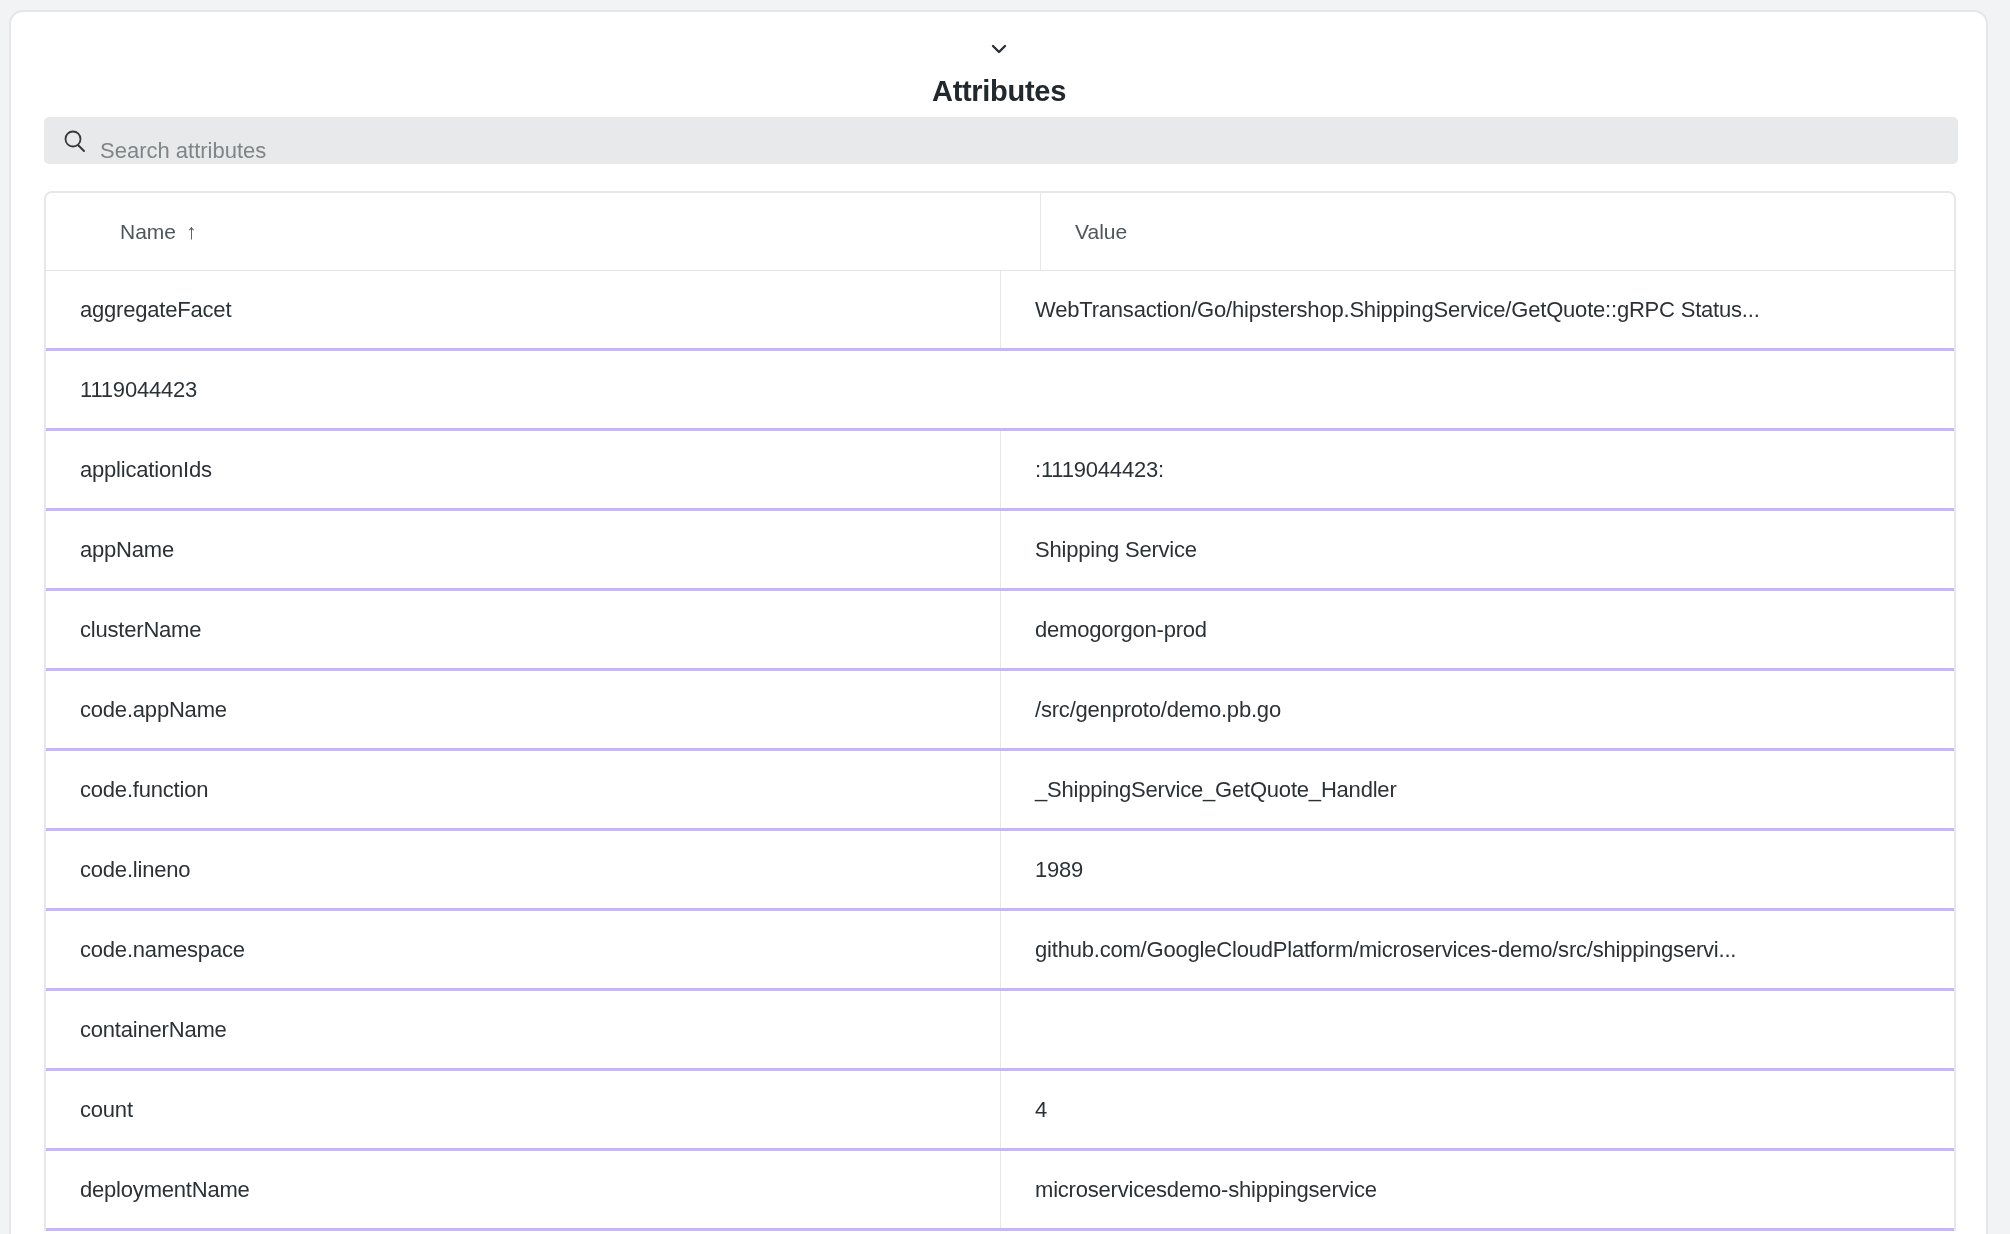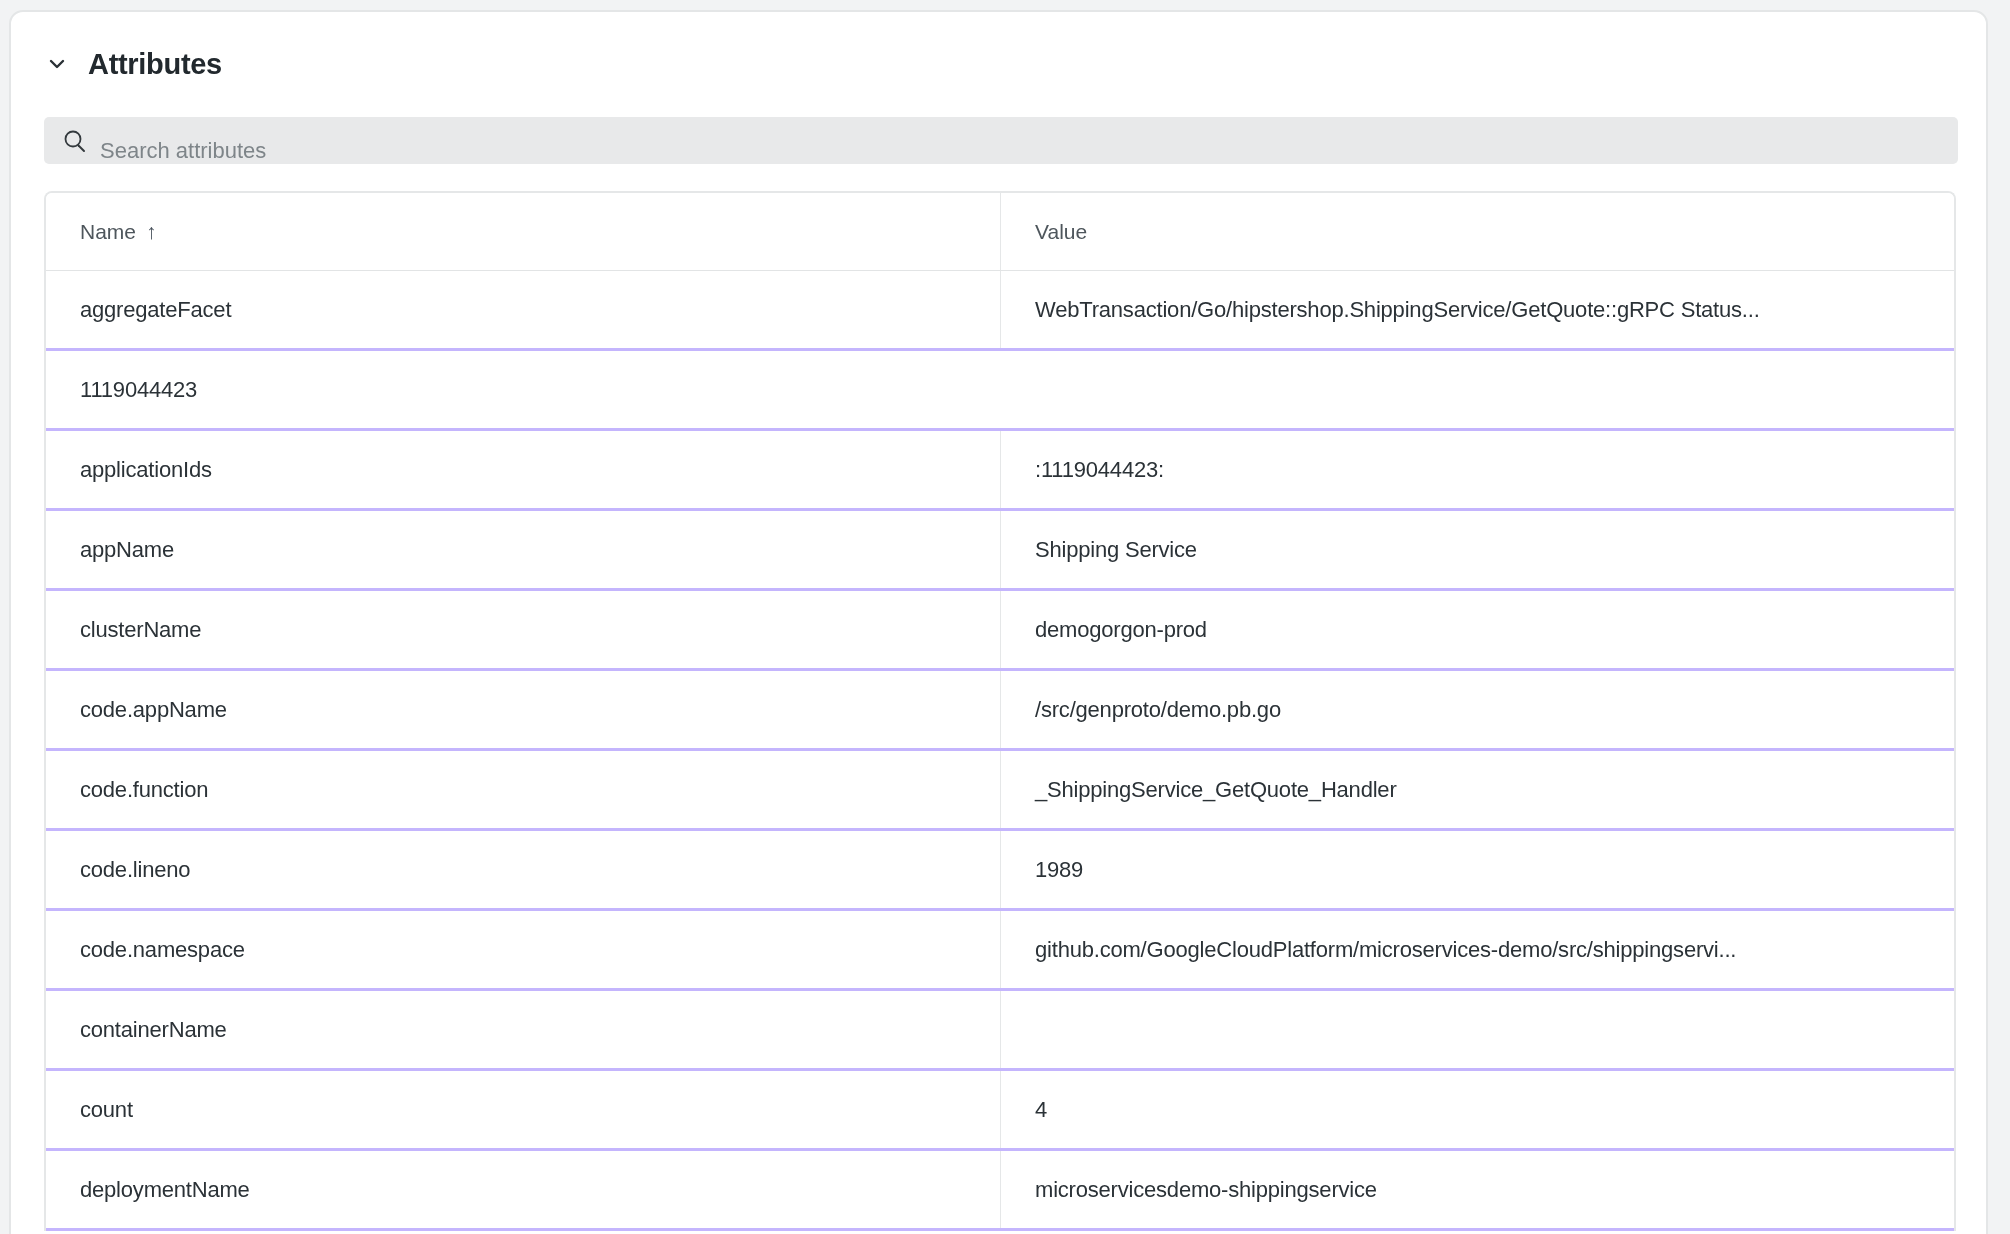--- a/index.html
+++ b/index.html
@@ -17,20 +17,21 @@
     border: 2px solid #e4e6e7;
     border-radius: 14px;
     padding: 0 32px 0 33px;
   }
   .panel-header {
     display: flex;
     align-items: center;
     gap: 18px;
     margin-top: 30px;
     height: 44px;
+    flex-direction: column;
   }
   .collapse-btn {
     width: 26px; height: 26px;
     display: flex; align-items: center; justify-content: center;
     cursor: pointer;
     background: none; border: none;
   }
   .panel-title {
     font-size: 29px;
     font-weight: 700;
@@ -75,20 +76,21 @@
   }
   .tr {
     display: flex;
     height: 80px;
     border-bottom: 3px solid #c4b5fd;
     background: #fff;
   }
   .thead-row {
     height: 78px;
     border-bottom: 1px solid #e2e4e5;
+    padding-left: 40px;
   }
   .td, .th {
     display: flex;
     align-items: center;
     padding: 0 34px;
     white-space: nowrap;
     overflow: hidden;
   }
   .col-name  { width: 955px; flex: none; border-right: 1px solid #e5e7e8; }
   .col-value { flex: 1; min-width: 0; }

